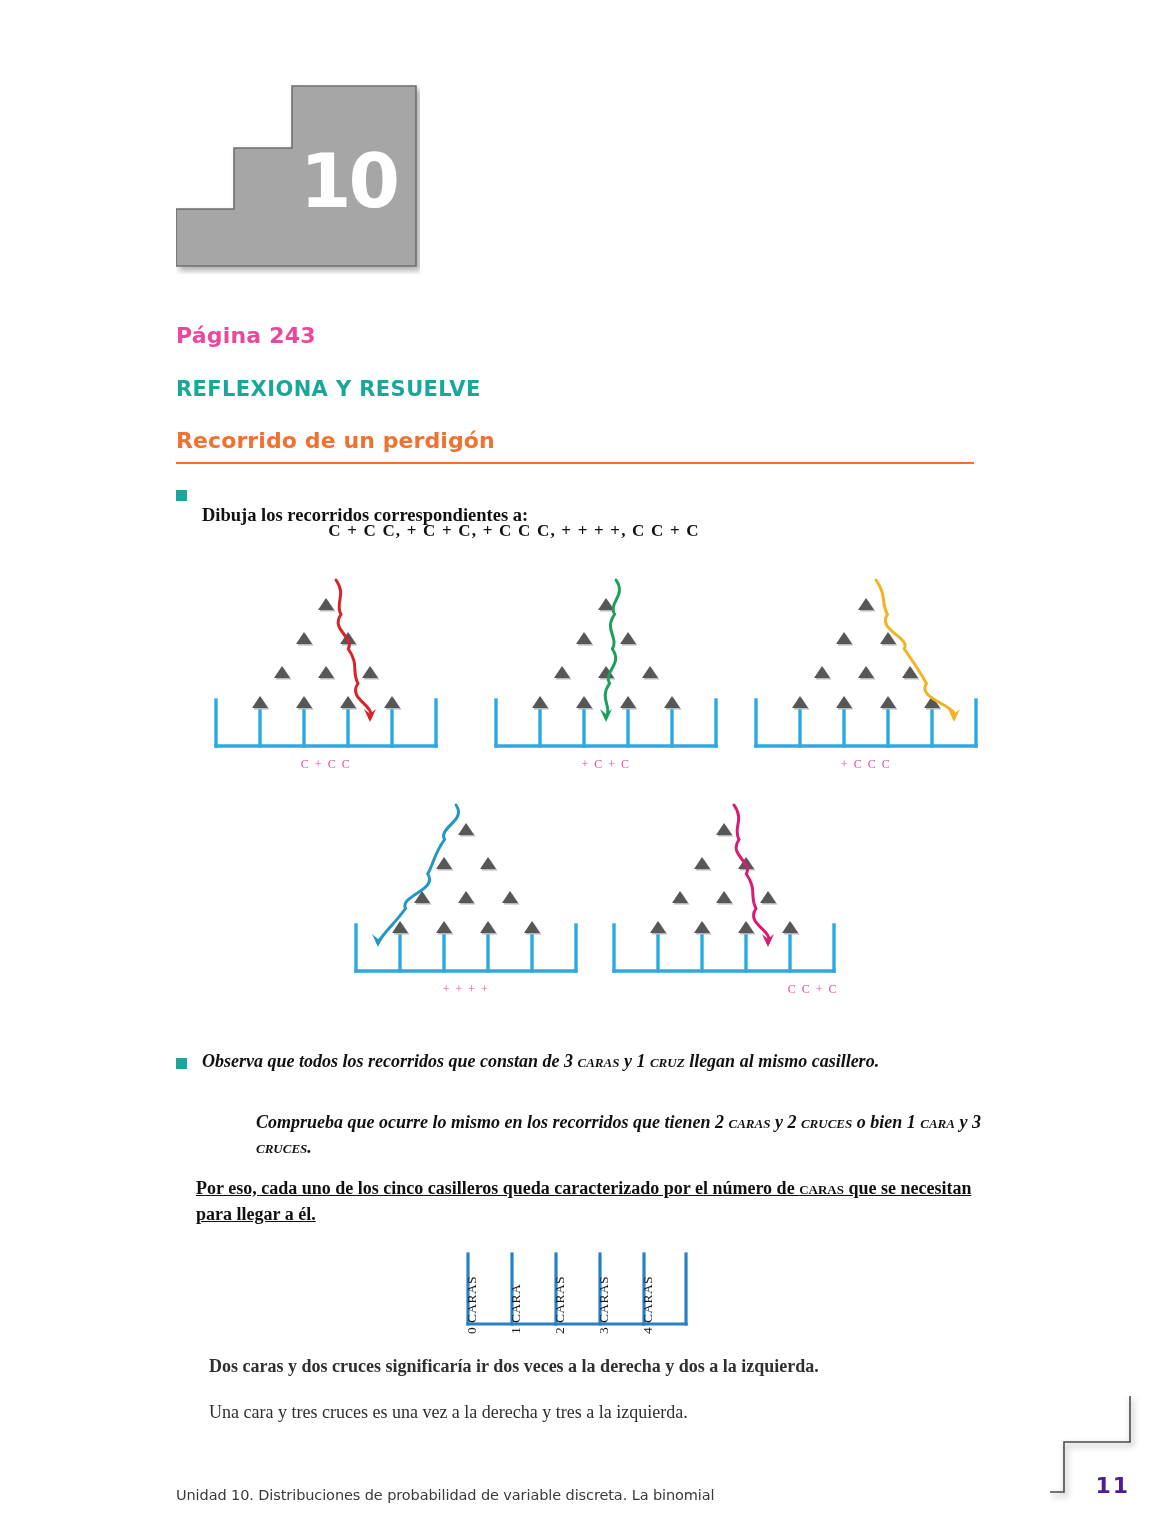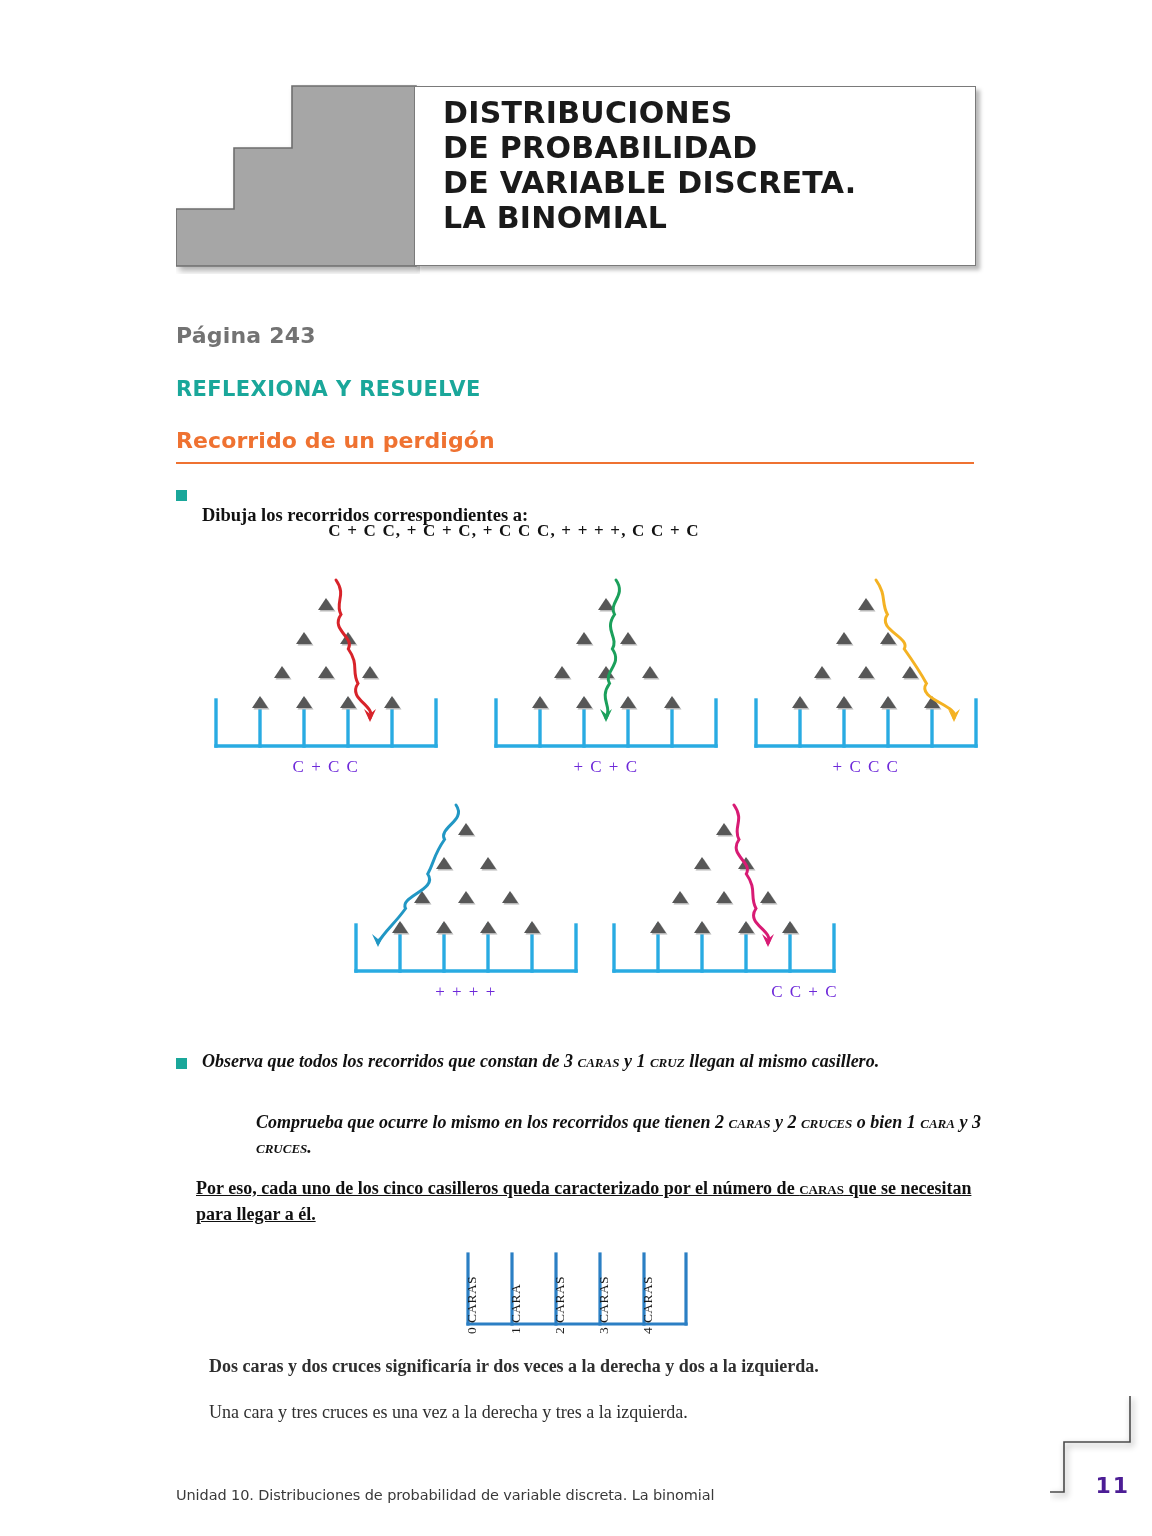--- a/index.html
+++ b/index.html
@@ -46,21 +46,21 @@
     color:#1a1a1a;
     letter-spacing:0.3px;
     white-space:pre-line;
   }
 
   
   .pagina{
     position:absolute;left:176px;top:323px;
     font-family:"DejaVu Sans", sans-serif;
     font-weight:bold;font-size:22px;
-    color:#737373;
+    color:#ec4899;
     letter-spacing:0.2px;
   }
   .reflexiona{
     position:absolute;left:176px;top:377px;
     font-family:"DejaVu Sans", sans-serif;
     font-weight:bold;font-size:21px;
     color:#1aa79a;
     letter-spacing:0.4px;
   }
   .recorrido{
@@ -97,21 +97,21 @@
     letter-spacing:1.2px;
   }
 
   
   .galton{position:absolute;}
   .galton svg{display:block;}
   .gl-label{
     position:absolute;left:0;width:100%;
     text-align:center;
     font-family:"Liberation Serif", serif;
-    font-size:17px;color:#6d28d9;
+    font-size:12px;color:#ec4899;
     letter-spacing:1.5px;
   }
 
   
   .para{
     position:absolute;
     font-family:"Liberation Serif", serif;
     color:#111;
   }
   .p-italic{
@@ -179,27 +179,22 @@
     <svg width="244" height="190" viewBox="0 0 244 190">
       <defs>
         <filter id="shd" x="-20%" y="-20%" width="160%" height="160%">
           <feDropShadow dx="4" dy="4" stdDeviation="3" flood-color="#000" flood-opacity="0.32"></feDropShadow>
         </filter>
       </defs>
       <path d="M 0,125 L 0,182 L 240,182 L 240,2 L 116,2 L 116,64 L 58,64 L 58,125 Z" fill="#a6a6a6" stroke="#6e6e6e" stroke-width="1.6" filter="url(#shd)"></path>
     </svg>
   </div>
 
-
-  <div class="title-box">
-    <div class="title-text">DISTRIBUCIONES
-DE PROBABILIDAD
-DE VARIABLE DISCRETA.
-LA BINOMIAL</div>
-  </div>
+  <div class="chapter-num">10</div>
+
 </div>
 
 <div class="pagina">Página 243</div>
 <div class="reflexiona">REFLEXIONA Y RESUELVE</div>
 <div class="recorrido">Recorrido de un perdigón</div>
 <div class="rule"></div>
 
 <div class="bullet-sq b1"></div>
 <div class="dibuja">Dibuja los recorridos correspondientes a:</div>
 <div class="formula">C + C C,  + C + C,  + C C C,  + + + +,  C C + C</div>

